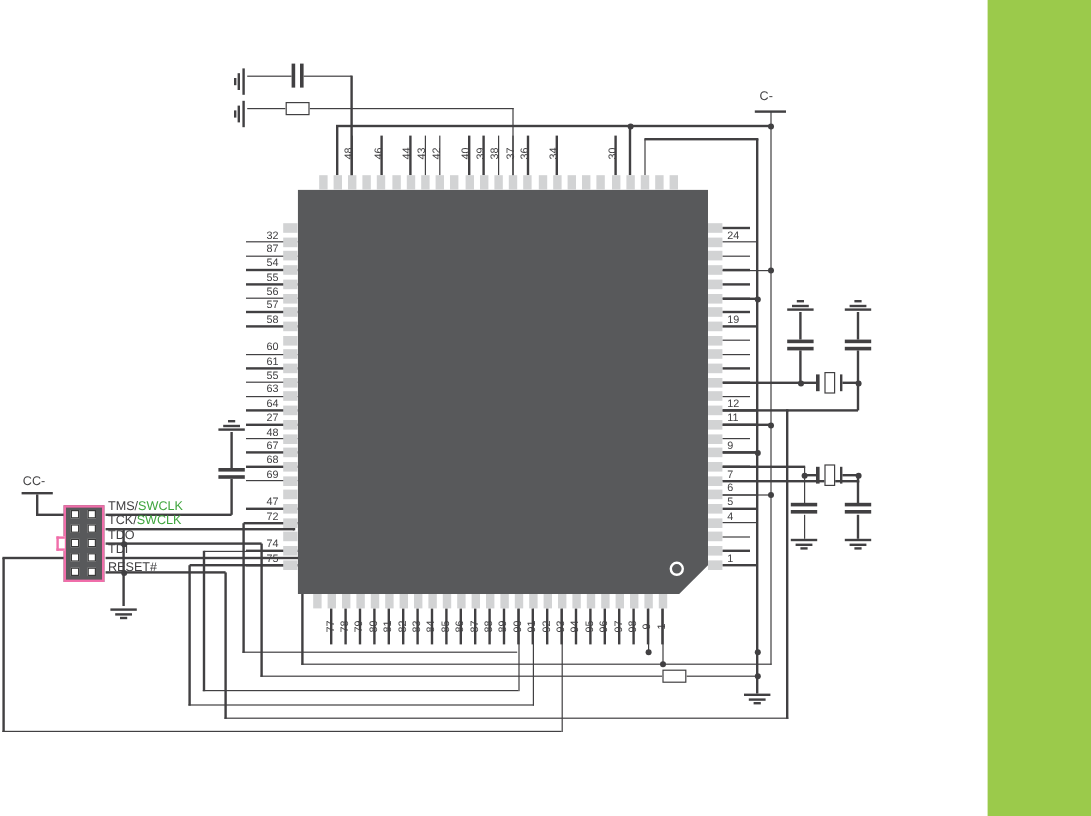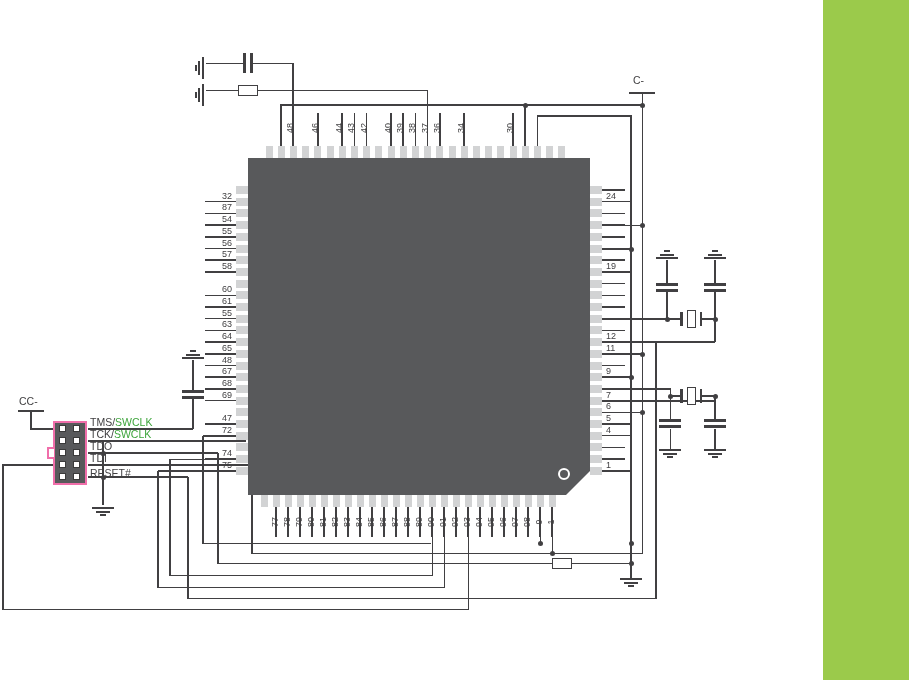--- a/index.html
+++ b/index.html
@@ -397,21 +397,21 @@
       <div class="pinlbl" style="left: 206px; top: 284.3px; width: 26px; text-align: right;">60</div>
       <div class="stub" style="left: 236px; top: 303px; width: 12px; height: 8px;"></div>
       <div class="pinlbl" style="left: 206px; top: 296px; width: 26px; text-align: right;">61</div>
       <div class="stub" style="left: 236px; top: 314.7px; width: 12px; height: 8px;"></div>
       <div class="pinlbl" style="left: 206px; top: 307.7px; width: 26px; text-align: right;">55</div>
       <div class="stub" style="left: 236px; top: 326.4px; width: 12px; height: 8px;"></div>
       <div class="pinlbl" style="left: 206px; top: 319.4px; width: 26px; text-align: right;">63</div>
       <div class="stub" style="left: 236px; top: 338.1px; width: 12px; height: 8px;"></div>
       <div class="pinlbl" style="left: 206px; top: 331.1px; width: 26px; text-align: right;">64</div>
       <div class="stub" style="left: 236px; top: 349.8px; width: 12px; height: 8px;"></div>
-      <div class="pinlbl" style="left: 206px; top: 342.8px; width: 26px; text-align: right;">65</div>
+      <div class="pinlbl" style="left: 206px; top: 342.8px; width: 26px; text-align: right;">27</div>
       <div class="stub" style="left: 236px; top: 361.5px; width: 12px; height: 8px;"></div>
       <div class="pinlbl" style="left: 206px; top: 354.5px; width: 26px; text-align: right;">48</div>
       <div class="stub" style="left: 236px; top: 373.2px; width: 12px; height: 8px;"></div>
       <div class="pinlbl" style="left: 206px; top: 366.2px; width: 26px; text-align: right;">67</div>
       <div class="stub" style="left: 236px; top: 384.9px; width: 12px; height: 8px;"></div>
       <div class="pinlbl" style="left: 206px; top: 377.9px; width: 26px; text-align: right;">68</div>
       <div class="stub" style="left: 236px; top: 396.6px; width: 12px; height: 8px;"></div>
       <div class="pinlbl" style="left: 206px; top: 389.6px; width: 26px; text-align: right;">69</div>
       <div class="stub" style="left: 236px; top: 408.3px; width: 12px; height: 8px;"></div>
       <div class="stub" style="left: 236px; top: 420px; width: 12px; height: 8px;"></div>

